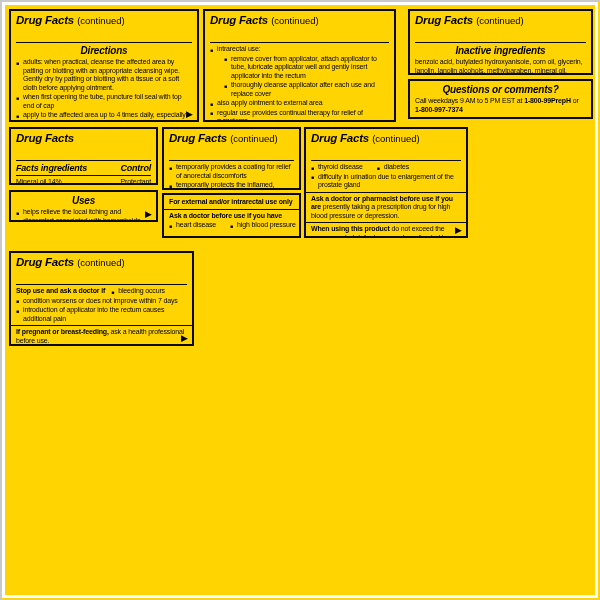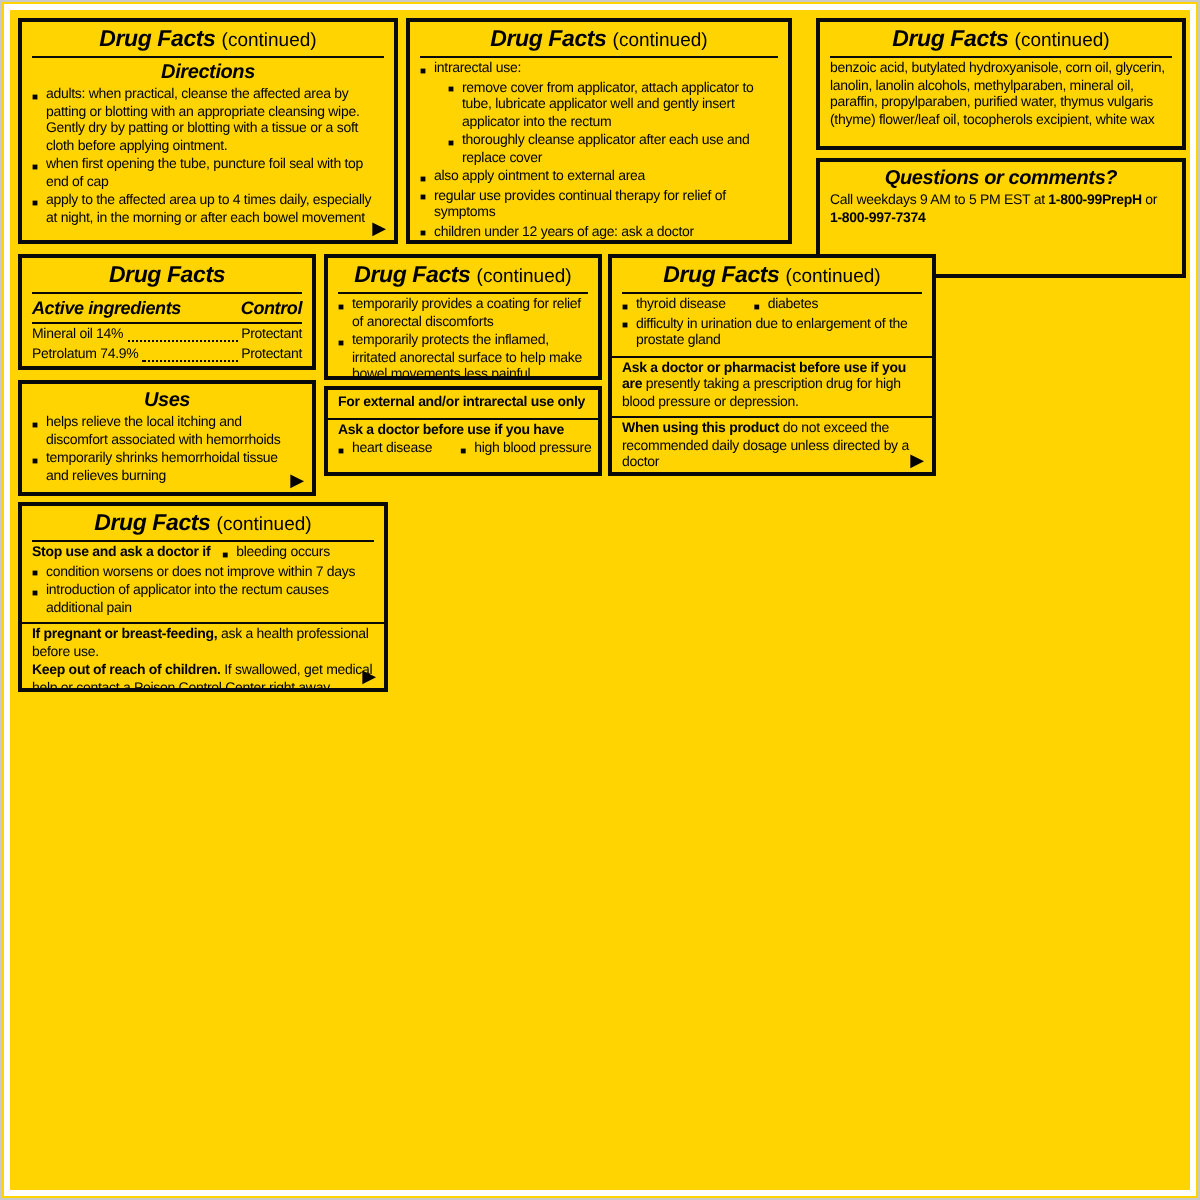--- a/index.html
+++ b/index.html
@@ -7,21 +7,21 @@
     position:relative;width:600px;height:600px;box-sizing:border-box;
     background:#FFD400;border:1px solid #c9c9c9;
     font-family:"Liberation Sans", sans-serif;color:#000;overflow:hidden;
   }
   .white-frame{position:absolute;inset:1px;border:3px solid #ffffff;pointer-events:none;z-index:5;}
   .box{
     position:absolute;border:2px solid #0a0a0a;box-sizing:border-box;
     padding:3px 5px 3px 5px;overflow:hidden;background:#FFD400;
   }
   .df-head{font-size:11px;line-height:13px;border-bottom:1.5px solid #0a0a0a;
-    padding-bottom:1px;margin:0 0 2px 0;white-space:nowrap;text-align:center;}
+    padding-bottom:15px;margin:0 0 2px 0;white-space:nowrap;}
   .df-title{font-style:italic;font-weight:700;font-size:11.5px;letter-spacing:-0.2px;}
   .cont{font-size:9.5px;}
   .sub{font-style:italic;font-weight:700;font-size:10px;line-height:12px;letter-spacing:-0.2px;text-align:center;}
   .sub-sm{font-style:italic;font-weight:700;font-size:9px;line-height:11px;letter-spacing:-0.2px;}
   .small{font-size:7px;line-height:8.5px;letter-spacing:-0.15px;}
   p.small{margin:1px 0 0 0;}
   ul{margin:1px 0 0 0;padding:0;list-style:none;}
   li.b{position:relative;padding-left:7px;margin-top:1px;}
   li.b > .mk{position:absolute;left:0;top:0.5px;font-size:5px;line-height:8px;}
   ul.nest{margin-left:7px;}
@@ -35,23 +35,23 @@
   .ing-row{display:flex;align-items:flex-end;margin-top:1.5px;}
   .ing-name{white-space:nowrap;}
   .ing-dots{flex:1;border-bottom:1px dotted #0a0a0a;margin:0 2px 1px 2px;min-width:6px;}
   .ing-purpose{white-space:nowrap;}
   .inline-b{font-weight:700;}
   .stop-line{display:flex;gap:6px;align-items:baseline;}
   
   #box-directions{left:8px;top:8px;width:190px;height:113px;}
   #box-application{left:202px;top:8px;width:193px;height:113px;}
   #box-inactive{left:407px;top:8px;width:185px;height:66px;}
-  #box-questions{left:407px;top:78px;width:185px;height:60px;}
+  #box-questions{left:407px;top:78px;width:185px;height:40px;}
   #box-active{left:8px;top:126px;width:149px;height:58px;}
-  #box-uses{left:8px;top:189px;width:149px;height:58px;}
+  #box-uses{left:8px;top:189px;width:149px;height:32px;}
   #box-uses-cont{left:161px;top:126px;width:139px;height:63px;}
   #box-warnings{left:161px;top:192px;width:139px;height:45px;}
   #box-ask{left:303px;top:126px;width:164px;height:111px;}
   #box-stop{left:8px;top:250px;width:185px;height:95px;}
 </style>
 </head>
 <body>
 
 <div class="page">
   <div class="white-frame"></div>
@@ -87,39 +87,40 @@
       <li class="b"><span class="mk">■</span><span>children under 12 years of age: ask a doctor</span></li>
     </ul>
 
   </section>
 
   <section class="box" id="box-inactive">
     <div class="df-head">
       <span class="df-title">Drug Facts</span>
       <span class="cont">(continued)</span>
     </div>
+    <div class="sub">Inactive ingredients</div>
     <p class="small">benzoic acid, butylated hydroxyanisole, corn oil, glycerin, lanolin, lanolin alcohols, methylparaben, mineral oil, paraffin, propylparaben, purified water, thymus vulgaris (thyme) flower/leaf oil, tocopherols excipient, white wax</p>
   </section>
 
   <section class="box" id="box-questions">
     <div class="sub">Questions or comments?</div>
     <p class="small">
       <span>Call weekdays 9 AM to 5 PM EST at</span>
       <span class="inline-b">1-800-99PrepH</span>
       <span>or</span>
       <span class="inline-b">1-800-997-7374</span>
     </p>
   </section>
 
   <section class="box" id="box-active">
     <div class="df-head">
       <span class="df-title">Drug Facts</span>
     </div>
     <div class="ing-head">
-      <span class="sub-sm">Active ingredients</span>
+      <span class="sub-sm">Facts ingredients</span>
       <span class="sub-sm">Control</span>
     </div>
     <div class="ing-row small">
       <span class="ing-name">Mineral oil 14%</span>
       <span class="ing-dots"></span>
       <span class="ing-purpose">Protectant</span>
     </div>
     <div class="ing-row small">
       <span class="ing-name">Petrolatum 74.9%</span>
       <span class="ing-dots"></span>

